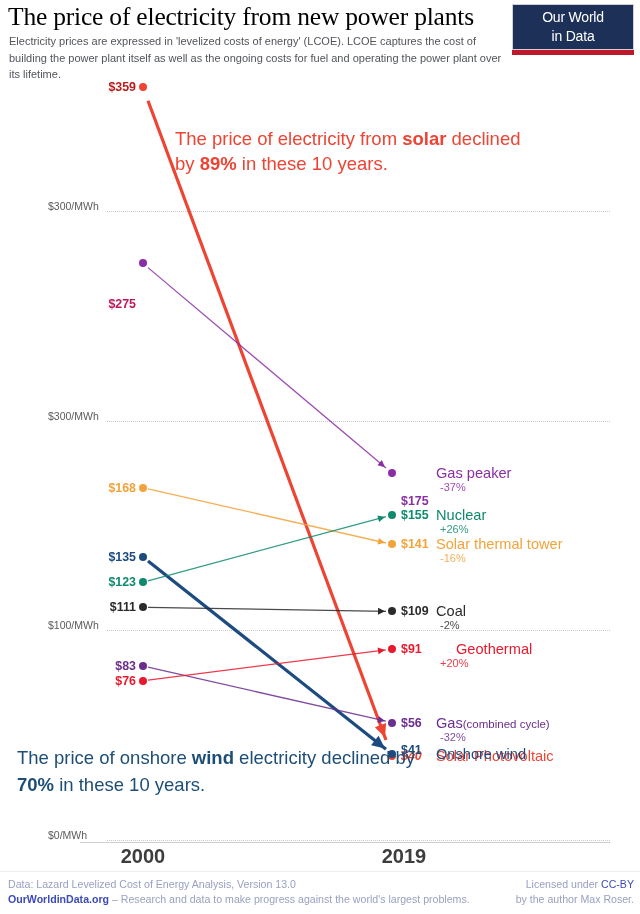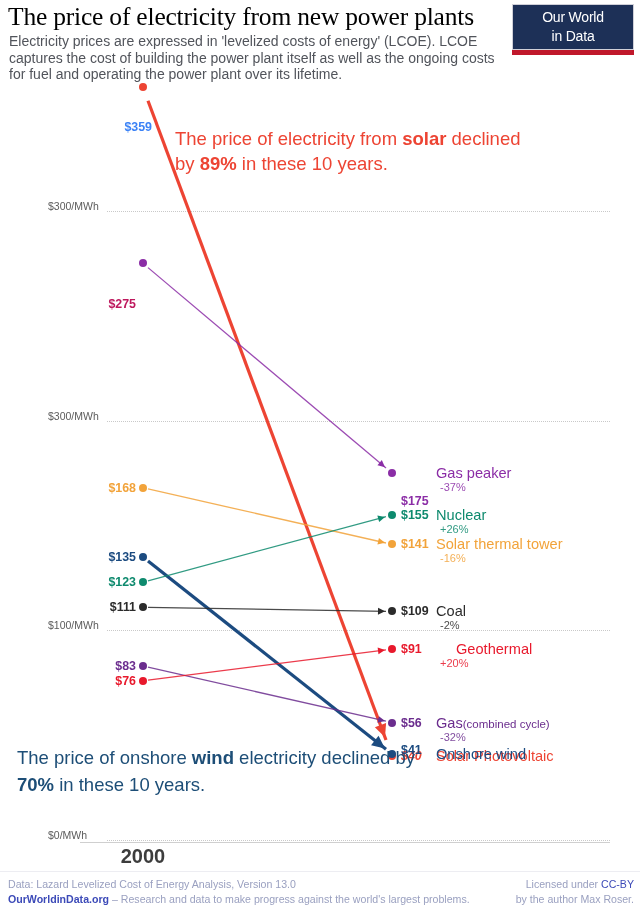--- a/index.html
+++ b/index.html
@@ -18,21 +18,21 @@
     position:absolute;left:8px;top:2px;
     font-family:"Liberation Serif", serif;
     font-size:25.5px;
     font-weight:400;
     color:#000000;
     letter-spacing:-0.2px;
     white-space:nowrap;
   }
   .subtitle{
     position:absolute;left:9px;top:33px;width:500px;
-    font-size:14px;line-height:16.6px;
+    font-size:11px;line-height:16.6px;
     color:#51545b;
   }
   .owid-logo{
     position:absolute;left:512px;top:4px;
     width:122px;height:46px;
     background:#1d3057;
     border:1px solid #d0d0d8;
     box-sizing:border-box;
   }
   .owid-logo .l1,.owid-logo .l2{
@@ -141,21 +141,21 @@
       <polygon points="385,611.3454484605087 377.94374217153864,614.6270982678888 378.0582426696023,607.8280623335858" fill="#2b2b2b"></polygon>
       <line x1="148" y1="667.1134136546185" x2="386" y2="721.2225702811245" stroke="#6b2d8e" stroke-width="1.3" opacity="0.85"></line>
       <polygon points="385,720.9952208835342 377.42042966826176,722.7587722965171 378.9279365839124,716.1279787618588" fill="#6b2d8e"></polygon>
       <line x1="148" y1="680.0218072289157" x2="386" y2="649.9611646586346" stroke="#e8192c" stroke-width="1.3" opacity="0.85"></line>
       <polygon points="385,650.0874698795182 378.4812290171665,654.33783749578 377.6291234456514,647.5914372634344" fill="#e8192c"></polygon>
     </svg>
 
   <div id="points-layer">
       <div class="dot" style="left: 143px; top: 87.2967px; background: rgb(237, 68, 51);"></div>
       <div class="dot" style="left: 392px; top: 756.133px; background: rgb(237, 68, 51);"></div>
-      <div class="lvalue" style="left: 76px; top: 87.2967px; color: #3b82f6; width: 76px; margin-top: 40px;">$359</div>
+      <div class="lvalue" style="left: 60px; top: 87.2967px; color: #b91c1c; width: 76px;">$359</div>
       <div class="rvalue" style="left: 401px; top: 756.133px; color: rgb(237, 68, 51); font-style: italic;">$40</div>
       <div class="rname" style="left: 436px; top: 756.133px; color: rgb(237, 68, 51);"><span>Solar Photovoltaic</span></div>
       <div class="dot" style="left: 143px; top: 263.417px; background: rgb(139, 45, 166);"></div>
       <div class="dot" style="left: 392px; top: 473.083px; background: rgb(139, 45, 166);"></div>
       <div class="lvalue" style="left: 60px; top: 263.417px; color: #be185d; width: 76px; margin-top: 41px;">$275</div>
       <div class="rvalue" style="left: 401px; top: 473.083px; color: rgb(139, 45, 166); margin-top: 28px;">$175</div>
       <div class="rname" style="left: 436px; top: 473.083px; color: rgb(139, 45, 166);"><span>Gas peaker</span></div>
       <div class="rpct" style="left: 440px; top: 487.083px; color: rgb(139, 45, 166); opacity: 0.85;">-37%</div>
       <div class="dot" style="left: 143px; top: 487.76px; background: rgb(242, 163, 58);"></div>
       <div class="dot" style="left: 392px; top: 544.37px; background: rgb(242, 163, 58);"></div>
@@ -189,20 +189,21 @@
       <div class="dot" style="left: 143px; top: 680.653px; background: rgb(232, 25, 44);"></div>
       <div class="dot" style="left: 392px; top: 649.203px; background: rgb(232, 25, 44);"></div>
       <div class="lvalue" style="left: 60px; top: 680.653px; color: rgb(232, 25, 44); width: 76px;">$76</div>
       <div class="rvalue" style="left: 401px; top: 649.203px; color: rgb(232, 25, 44);">$91</div>
       <div class="rname" style="left: 436px; top: 649.203px; color: rgb(232, 25, 44); margin-left: 20px;"><span>Geothermal</span></div>
       <div class="rpct" style="left: 440px; top: 663.203px; color: rgb(232, 25, 44); opacity: 0.85;">+20%</div>
     </div>
 
   <div class="xaxis-line"></div>
   <div class="xlabel" id="xlab0" style="left:83px;">2000</div>
+  <div class="xlabel" id="xlab1" style="left:344px;">2019</div>
 
   <div class="anno-solar">
     <span>The price of electricity from </span><b>solar</b><span> declined by </span><b>89%</b><span> in these 10 years.</span>
   </div>
   <div class="anno-wind">
     <span>The price of onshore </span><b>wind</b><span> electricity declined by </span><b>70%</b><span> in these 10 years.</span>
   </div>
 
   <div class="footer-rule"></div>
   <div class="footer">

